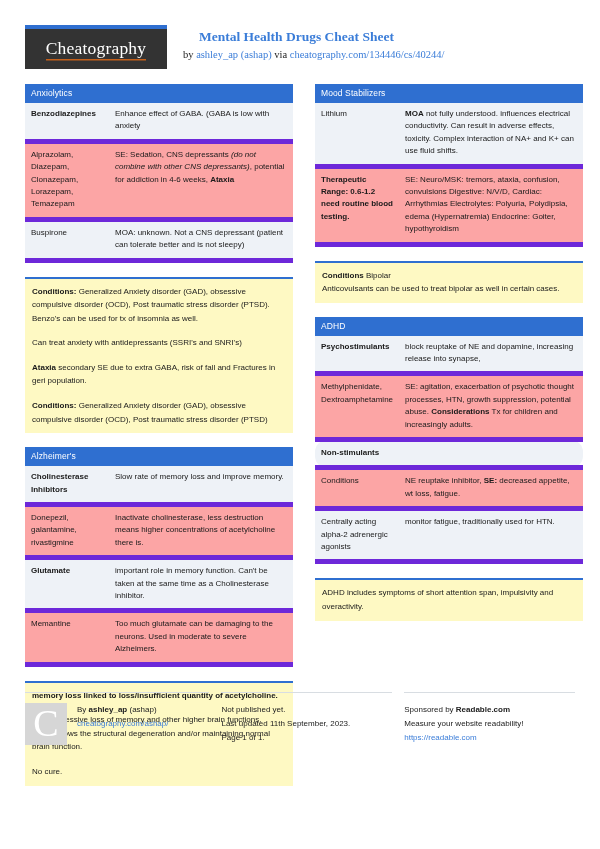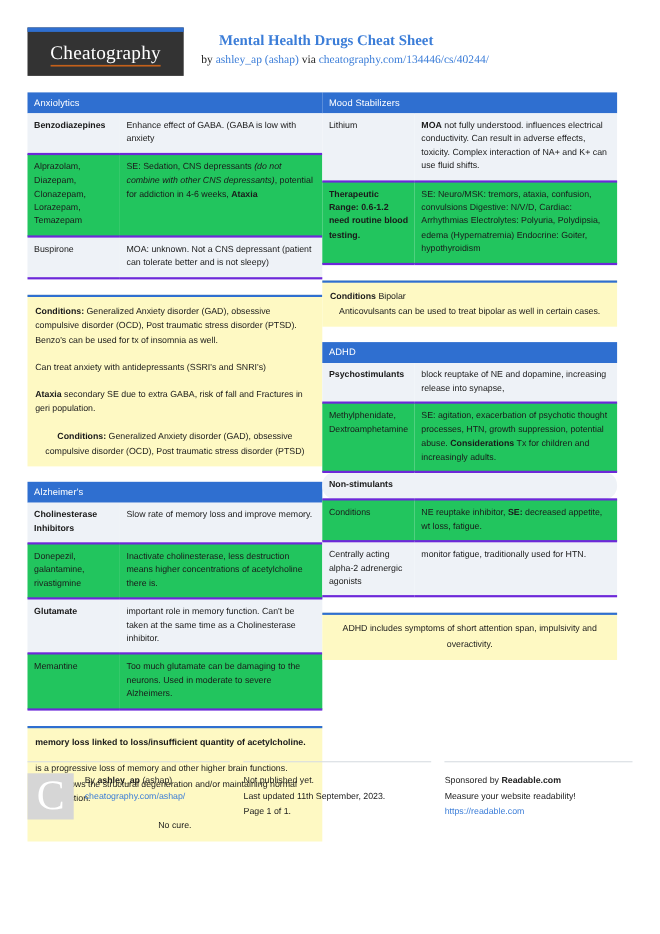--- a/index.html
+++ b/index.html
@@ -61,21 +61,21 @@
     font-family: "Liberation Serif", serif;
     font-size: 10.5px;
     color: #222;
     line-height: 1.25;
   }
   .byline a, .link { color: #3b7dd8; text-decoration: none; }
 
   
   .columns {
     display: flex;
-    gap: 0;
+    gap: 22px;
     padding: 22px 25px 0 25px;
     align-items: flex-start;
   }
   .col { width: 268px; flex: 0 0 268px; }
 
   
   .block { margin-bottom: 14px; }
   .block-title {
     background: #2f6fd0;
     color: #ffffff;
@@ -88,44 +88,44 @@
     width: 100%;
     border-collapse: collapse;
     table-layout: fixed;
     font-size: 8px;
     color: #1a1a1a;
   }
   table.t td {
     padding: 5px 6px 6px 6px;
     vertical-align: top;
     line-height: 1.55;
-    border-bottom: 2px solid #6d28d9;
+    border-bottom: 5px solid #6d28d9;
   }
   table.t tr.shade td { background: #eef2f7; }
-  table.t tr.plain td { background: #22c55e; }
+  table.t tr.plain td { background: #fca5a5; }
   td.k { width: 84px; }
   td.k.bold { font-weight: bold; }
   tr.full td { width: auto; }
   tr.full td.k { font-weight: bold; width: auto; border-radius: 12px; }
 
   b, .b { font-weight: bold; }
   i, .i { font-style: italic; }
 
   
   .note {
     background: #fef9c3;
     border-top: 2px solid #2f6fd0;
     font-size: 8px;
     line-height: 1.7;
     color: #1a1a1a;
     padding: 6px 7px 7px 7px;
     margin-bottom: 14px;
   }
   .note p { margin: 0 0 11px 0; }
-  .note p:last-child { margin-bottom: 0; text-align: center; }
+  .note p:last-child { margin-bottom: 0; }
   .note.tight p { margin-bottom: 0; }
 
   
   .footer {
     position: absolute;
     left: 25px;
     top: 692px;
     width: 550px;
     display: flex;
     gap: 12px;

